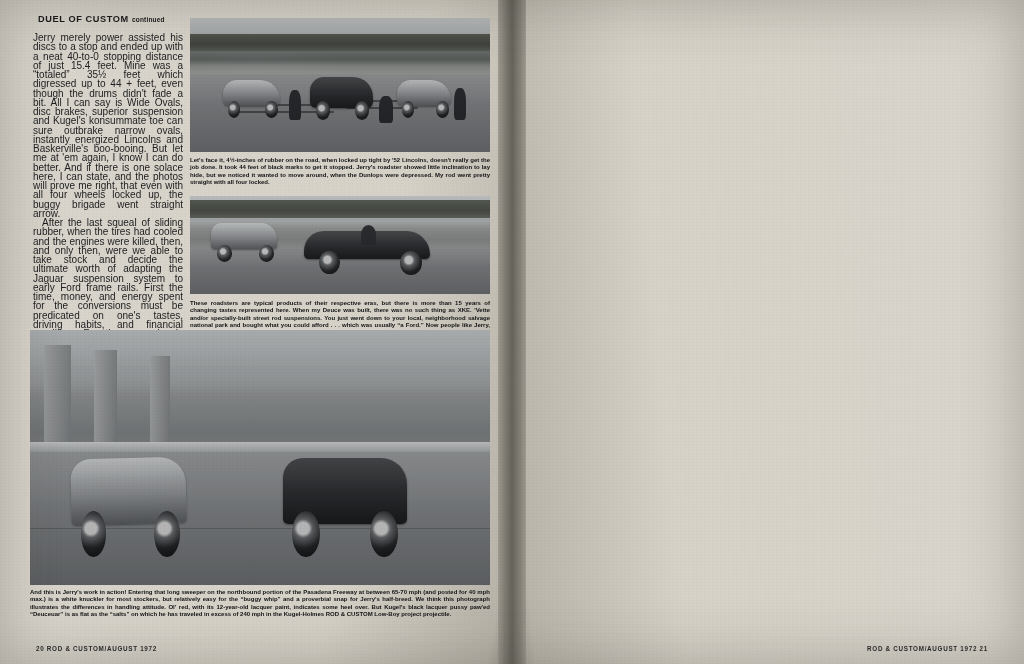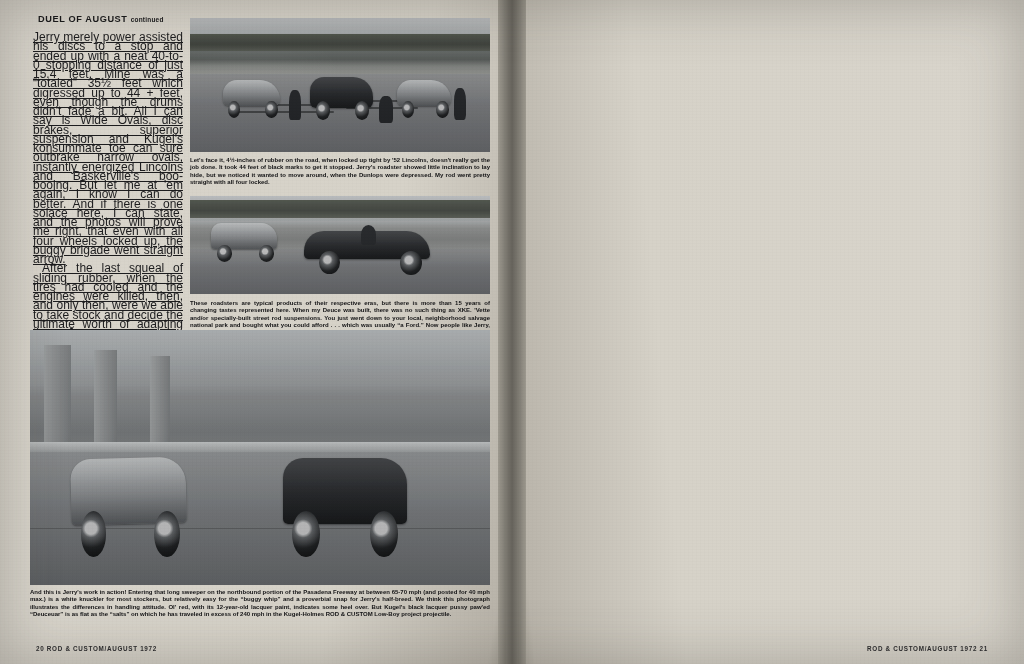--- a/index.html
+++ b/index.html
@@ -56,27 +56,26 @@
     letter-spacing: .6px;
     color: #18181a;
   }
   .hdr .cont {
     font-size: 6.5px;
     letter-spacing: .2px;
   }
   .bodycol {
     position: absolute;
     color: #1d1d1f;
-    font-size: 12px;
+    font-size: 10px;
     line-height: 9.25px;
     text-align: justify;
     -moz-text-align-last: left;
     text-align-last: left;
     hyphens: none;
-    text-decoration: underline;
   }
   .bodycol p { margin: 0; }
   .bodycol p + p { text-indent: 9px; }
 
   .caption {
     position: absolute;
     color: #131315;
     font-weight: bold;
     font-size: 6.0px;
     line-height: 7.4px;
@@ -154,21 +153,21 @@
   .bridge-pillar { position:absolute; background: linear-gradient(90deg,#a7aaab,#7e8183); }
 </style>
 </head>
 <body>
 
 <div id="spread">
 
   <div class="page left">
 
     <div class="hdr" style="left:38px; top:14px; font-size:9.2px;">
-      <span>DUEL OF AUGUST</span>
+      <span>DUEL OF CUSTOM</span>
       <span class="cont">continued</span>
     </div>
 
     <div class="bodycol" style="left:33px; top:33px; width:150px;">
       <p>Jerry merely power assisted his discs to a stop and ended up with a neat 40-to-0 stopping distance of just 15.4 feet. Mine was a “totaled” 35½ feet which digressed up to 44 + feet, even though the drums didn't fade a bit. All I can say is Wide Ovals, disc brakes, superior suspension and Kugel's konsummate toe can sure outbrake narrow ovals, instantly energized Lincolns and Baskerville's boo-booing. But let me at 'em again, I know I can do better. And if there is one solace here, I can state, and the photos will prove me right, that even with all four wheels locked up, the buggy brigade went straight arrow.</p>
       <p>After the last squeal of sliding rubber, when the tires had cooled and the engines were killed, then, and only then, were we able to take stock and decide the ultimate worth of adapting the Jaguar suspension system to early Ford frame rails. First the time, money, and energy spent for the conversions must be predicated on one's tastes, driving habits, and financial condition. For the guy who is interested in making that 6000 mile rod run, no way can you equal the handling, braking and ride qualities of a fully independent suspension. For the typical weekend kamikazi, whose rod is basically a car port queen, he might better spend the rocks on more chrome and metal work. The price of the total smash can run from a do-it-yourself $500 approximation (this includes $100 for the front</p>
     </div>
 
     <div class="photo" id="photo-skidmarks">
       <div class="hill"></div>

